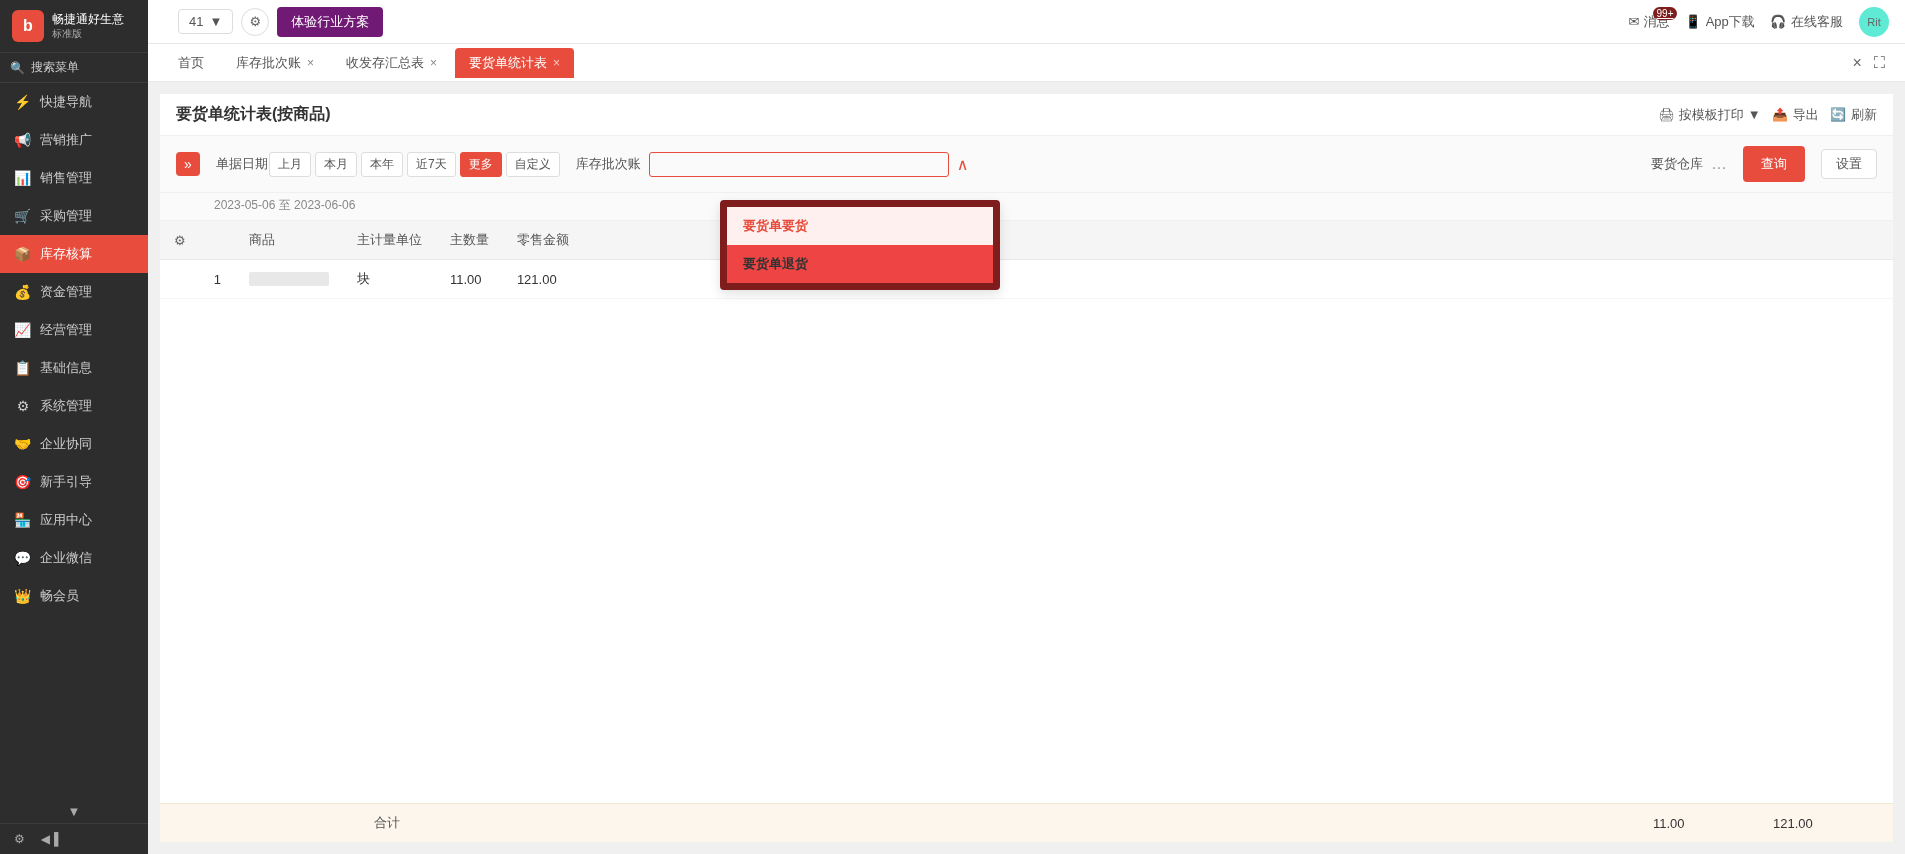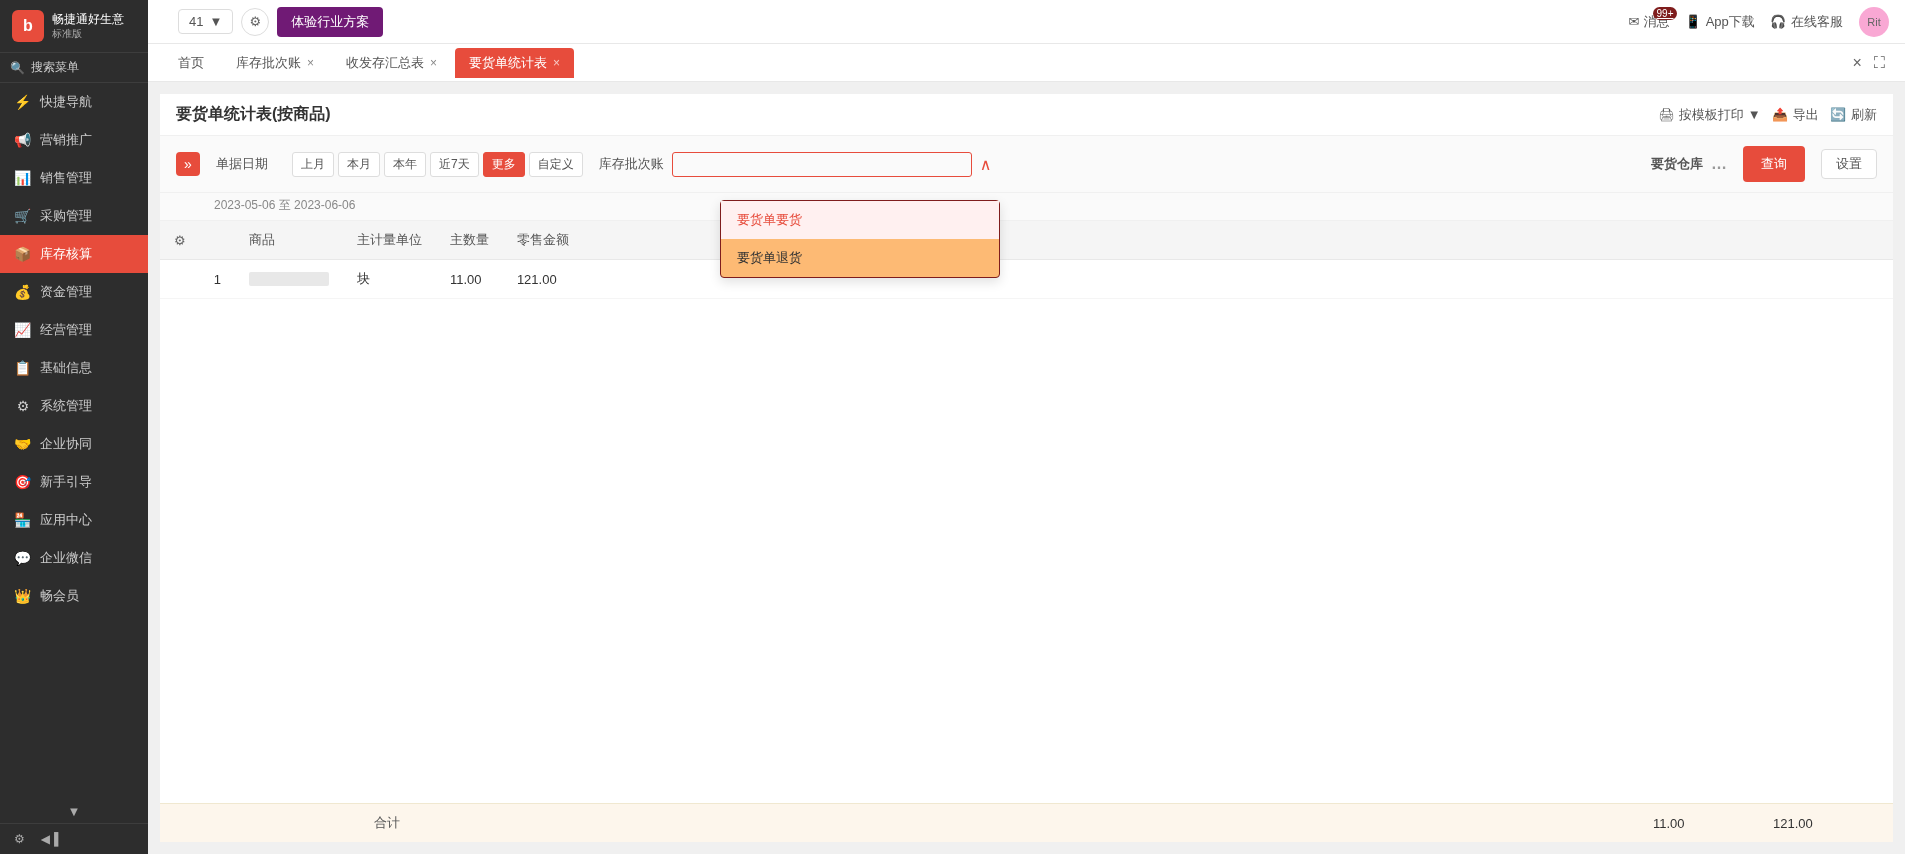--- a/index.html
+++ b/index.html
@@ -162,21 +162,21 @@
       position: absolute;
       top: -6px;
       right: -8px;
       min-width: 18px;
       text-align: center;
       text-decoration: underline;
     }
     .avatar {
       width: 30px;
       height: 30px;
-      background: #f9a8d4;
+      background: #5eead4;
       border-radius: 50%;
       display: flex;
       align-items: center;
       justify-content: center;
       font-size: 11px;
       color: #666;
     }
 
     
     .tabs {
@@ -273,21 +273,21 @@
       align-items: center;
       justify-content: center;
       color: #fff;
       cursor: pointer;
       font-size: 14px;
       flex-shrink: 0;
     }
     .filter-group {
       display: flex;
       align-items: center;
-      gap: 24px;
+      gap: 1px;
     }
     .filter-label { color: #555; font-size: 13px; }
     .date-btns {
       display: flex;
       align-items: flex-start;
       gap: 4px;
     }
     .date-btn {
       padding: 3px 8px;
       border: 1px solid #ddd;
@@ -321,21 +321,20 @@
     }
     .filter-type-clear {
       color: #e74c3c;
       cursor: pointer;
       font-size: 16px;
     }
     .warehouse-group {
       display: flex;
       align-items: center;
       gap: 8px;
-      font-weight: bold;
     }
     .warehouse-more {
       color: #999;
       cursor: pointer;
       font-size: 16px;
     }
     .query-btn {
       background: #e74c3c;
       color: #fff;
       border: none;
@@ -356,29 +355,30 @@
 
     
     .dropdown-overlay {
       position: absolute;
       top: 100%;
       left: 0;
       right: 0;
       z-index: 100;
     }
     .dropdown-box {
-      background: #fdba74;
-      border: 1px solid #7f1d1d;
+      background: #ef4444;
+      border: 7px solid #7f1d1d;
       border-radius: 4px;
       box-shadow: 0 4px 12px rgba(0,0,0,0.12);
       min-width: 220px;
       width: 280px;
       position: absolute;
       top: 8px;
       left: 560px;
+      font-weight: bold;
     }
     .dropdown-item {
       padding: 10px 16px;
       cursor: pointer;
       font-size: 13px;
       color: #333;
     }
     .dropdown-item.selected { background: #fff0f0; color: #e74c3c; }
 
     

